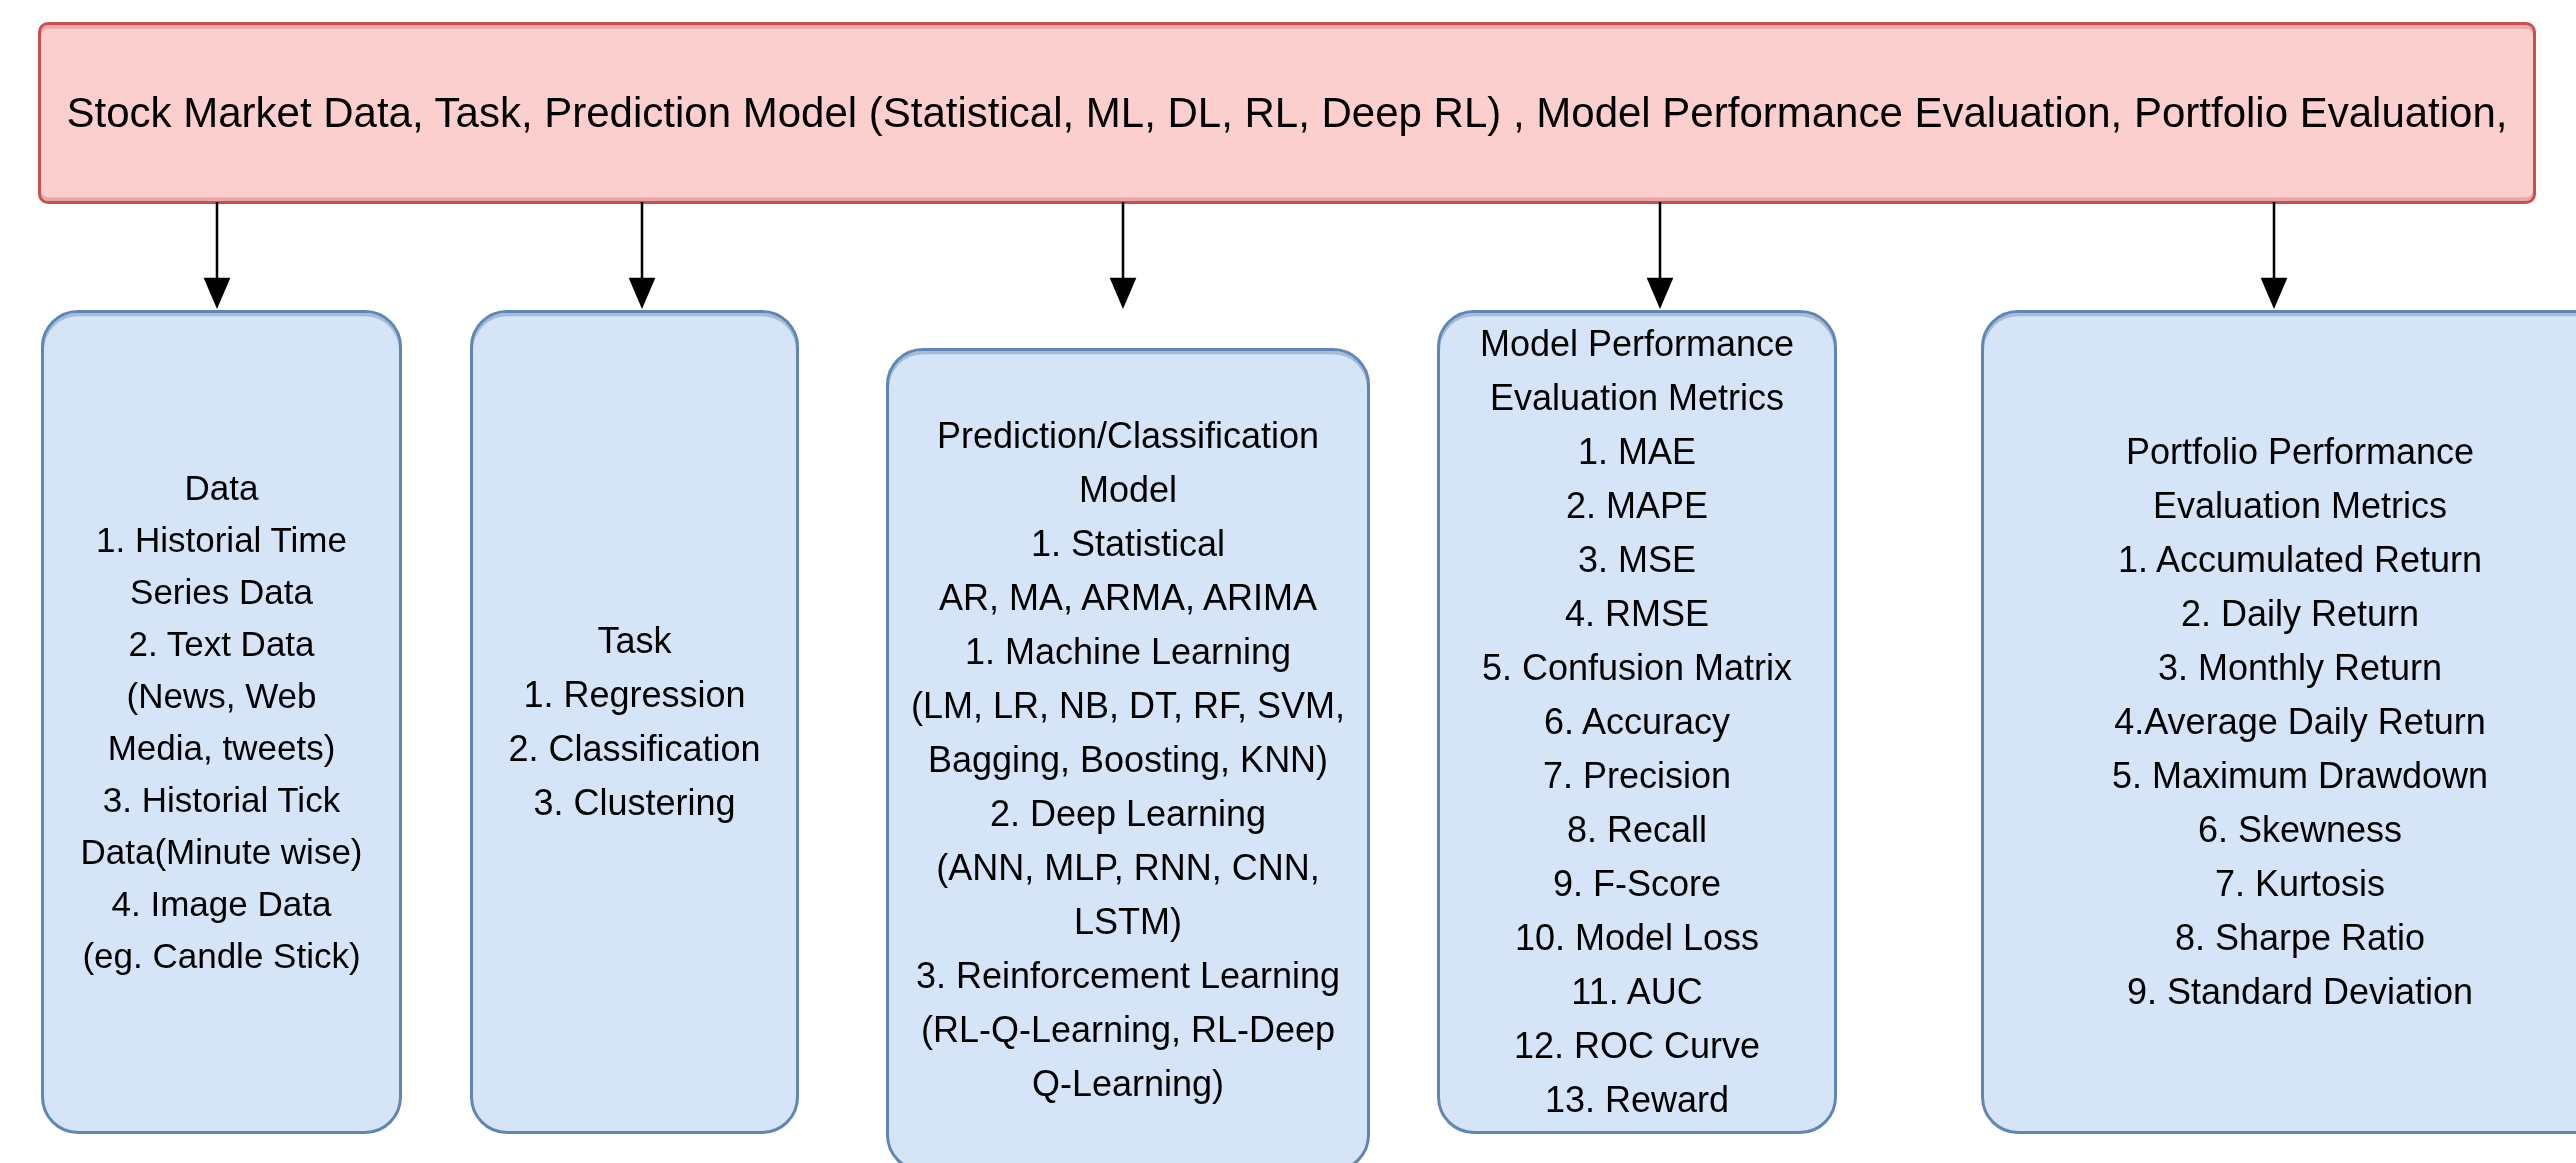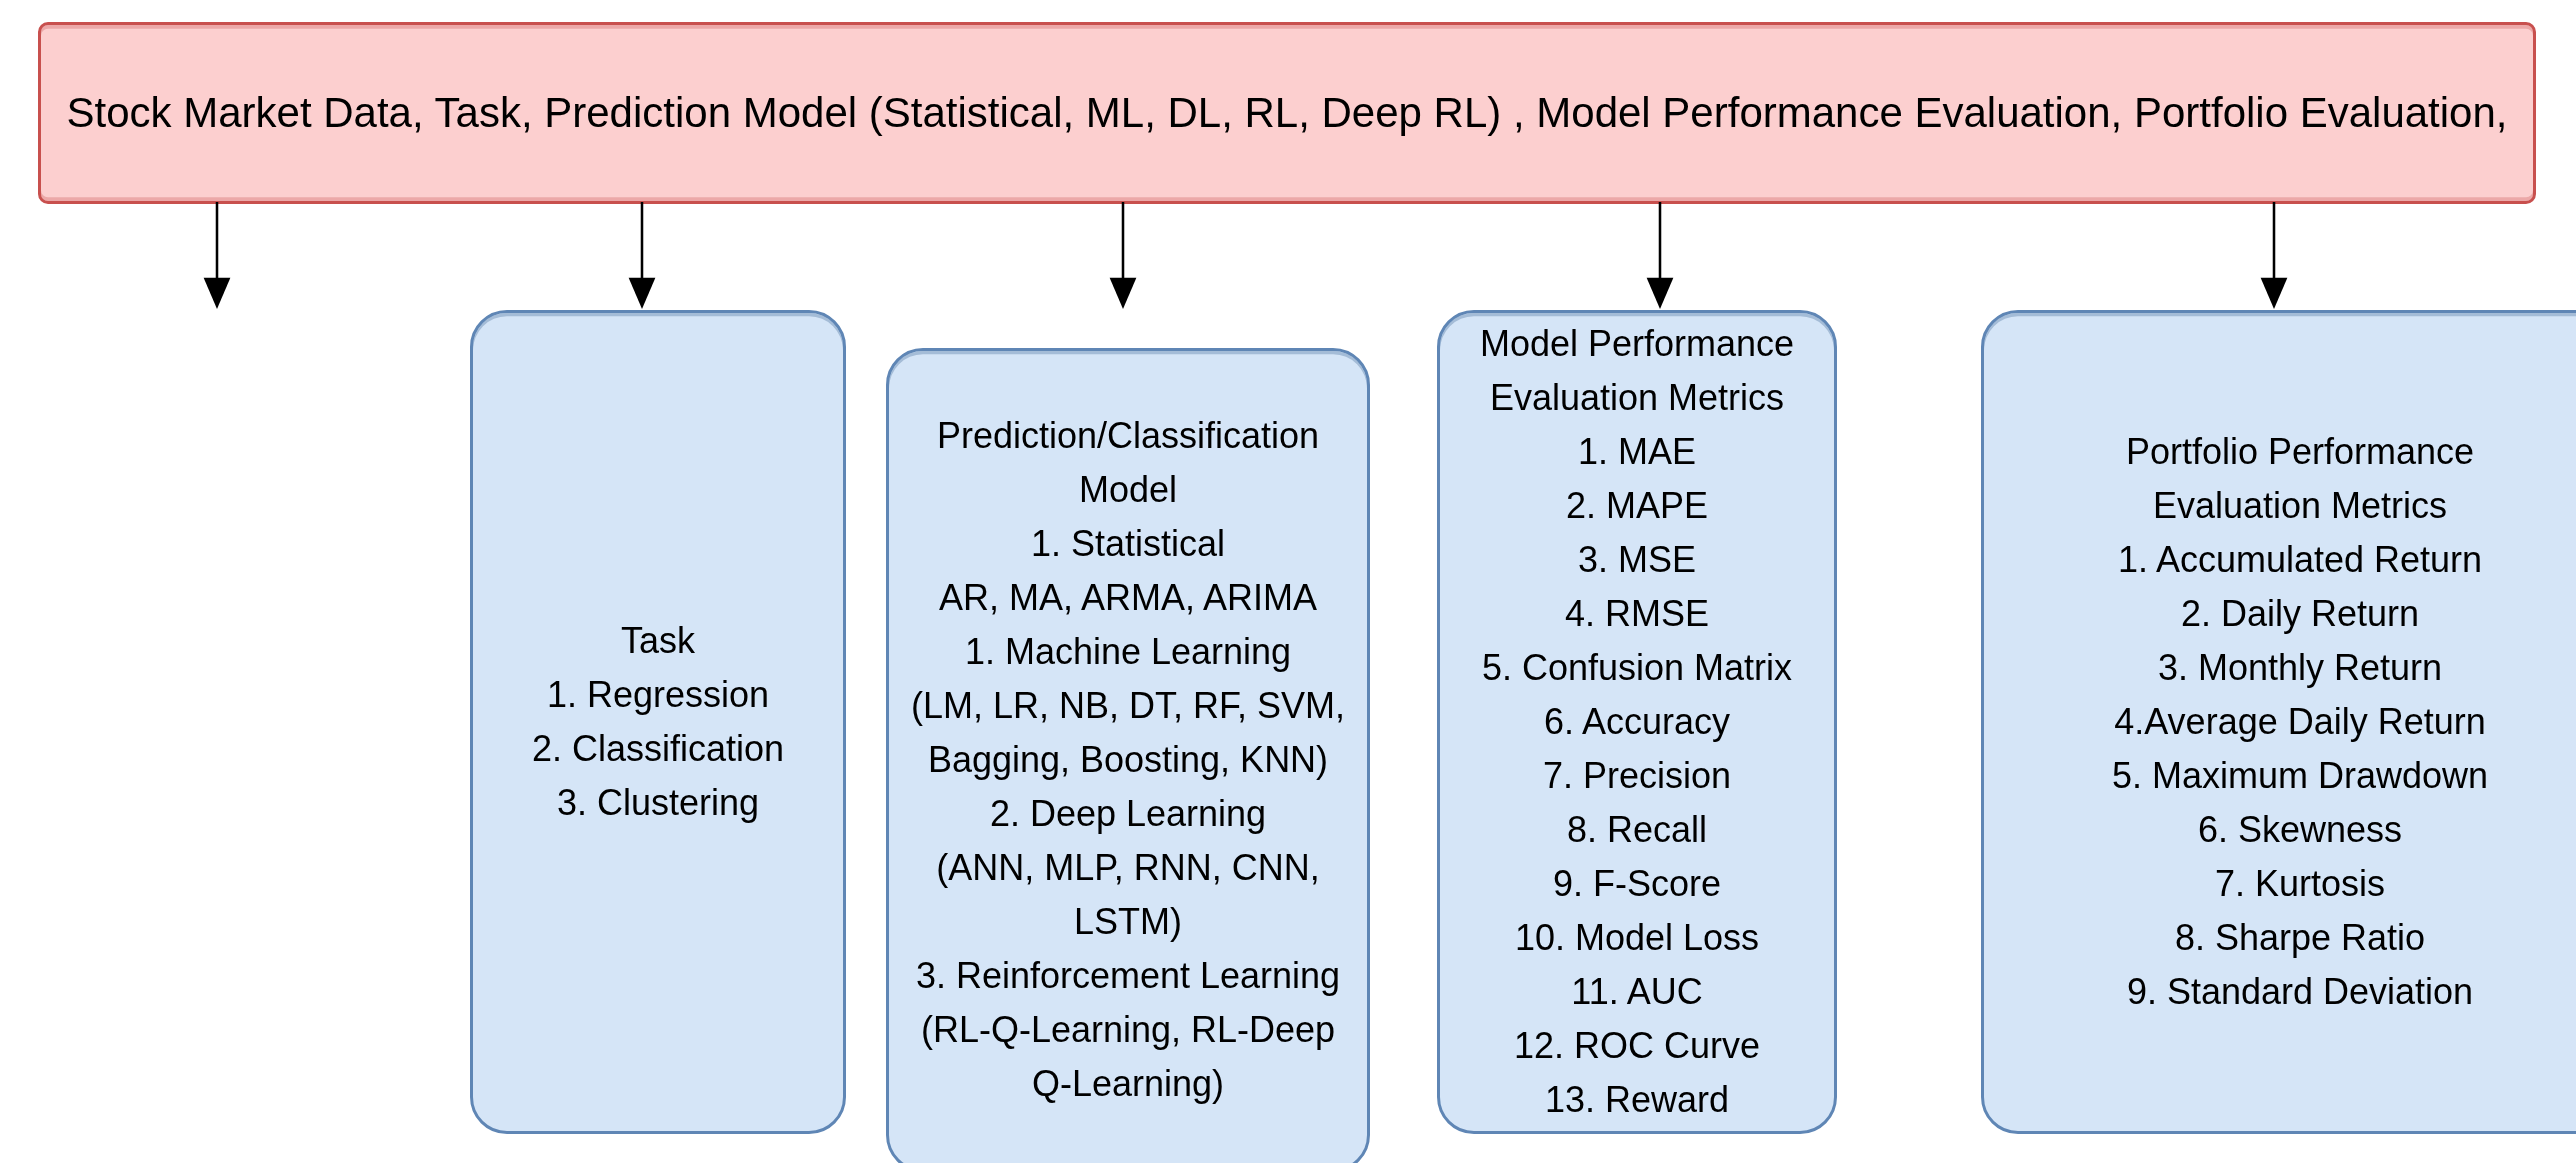--- a/index.html
+++ b/index.html
@@ -59,21 +59,21 @@
   }
   .node-box .node-text {
     white-space: pre-line;
     text-align: center;
     font-size: 36px;
     line-height: 54px;
     width: 100%;
   }
   .box-data              { left: 41px;   width: 361px; }
   .box-data .node-text   { font-size: 35px; line-height: 52px; }
-  .box-task              { left: 470px;  width: 376px; }
+  .box-task              { left: 470px;  width: 329px; }
   .box-prediction        { left: 886px; width: 484px; margin-top: 38px; }
   .box-model-metrics     { left: 1437px; width: 400px; }
   .box-portfolio-metrics { left: 1981px; width: 638px; }
 </style>
 </head>
 <body>
 
 <div class="canvas">
 
   <div class="header-box">
@@ -104,20 +104,32 @@
       <polygon points="28,168 7,119 49,119" fill="#000"></polygon>
     </svg>
   </div>
   <div class="arrow" style="left:2256px">
     <svg width="36" height="107" viewBox="0 0 56 168">
       <line x1="28" y1="0" x2="28" y2="126" stroke="#000" stroke-width="4"></line>
       <polygon points="28,168 7,119 49,119" fill="#000"></polygon>
     </svg>
   </div>
 
+  <div class="node-box box-data">
+    <span class="node-text">Data
+1. Historial Time
+Series Data
+2. Text Data
+(News, Web
+Media, tweets)
+3. Historial Tick
+Data(Minute wise)
+4. Image Data
+(eg. Candle Stick)</span>
+  </div>
 
   <div class="node-box box-task">
     <span class="node-text">Task
 1. Regression
 2. Classification
 3. Clustering</span>
   </div>
 
   <div class="node-box box-prediction">
     <span class="node-text">Prediction/Classification

